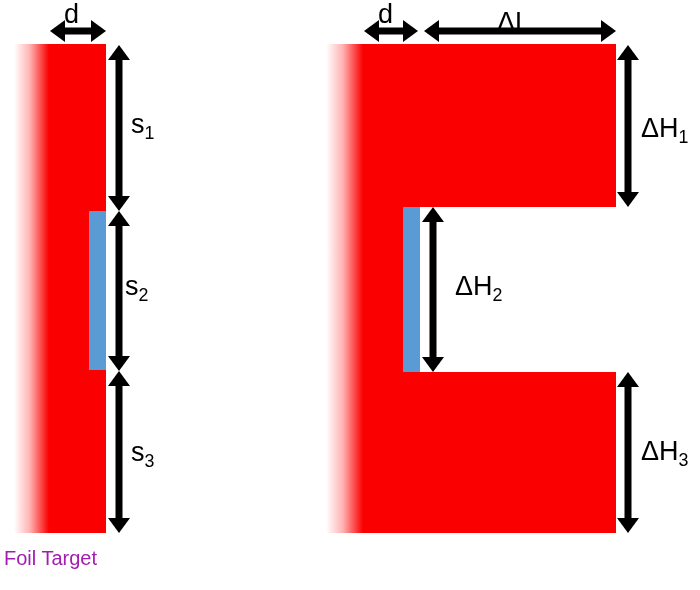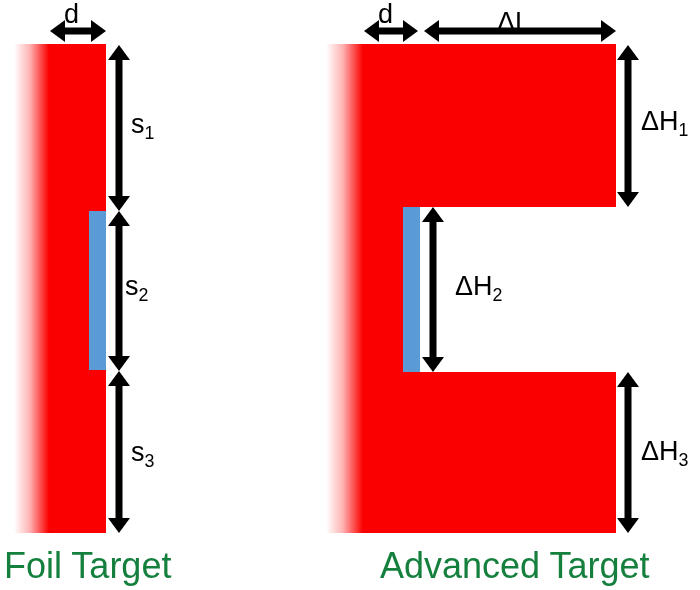--- a/index.html
+++ b/index.html
@@ -98,22 +98,22 @@
     font-size: 27px;
     line-height: 1;
     white-space: nowrap;
   }
   .dim-label sub {
     font-size: 0.66em;
     line-height: 1;
   }
   .caption {
     position: absolute;
-    color: #15803d;
-    font-size: 36px;
+    color: #a21caf;
+    font-size: 20px;
     line-height: 1;
     white-space: nowrap;
   }
 </style>
 </head>
 <body>
 
 <div id="stage">
 
   <div class="gradient-band" style="left:14px; top:44px; width:35px; height:489px;
@@ -180,31 +180,30 @@
     <div class="head left"></div>
     <div class="head right"></div>
   </div>
   <div class="dim-label" style="left:497px; top:9px;"><span>ΔL</span></div>
 
   <div class="dim-v" style="left:628px; top:45px; height:162px;">
     <div class="shaft"></div>
     <div class="head up"></div>
     <div class="head down"></div>
   </div>
-  <div class="dim-label" style="left:641px; top:108px;"><span>ΔH</span><sub>1</sub></div>
+  <div class="dim-label" style="left:641px; top:115px;"><span>ΔH</span><sub>1</sub></div>
 
   <div class="dim-v" style="left:433px; top:207px; height:165px;">
     <div class="shaft"></div>
     <div class="head up"></div>
     <div class="head down"></div>
   </div>
   <div class="dim-label" style="left:455px; top:273px;"><span>ΔH</span><sub>2</sub></div>
 
   <div class="dim-v" style="left:628px; top:372px; height:161px;">
     <div class="shaft"></div>
     <div class="head up"></div>
     <div class="head down"></div>
   </div>
   <div class="dim-label" style="left:641px; top:438px;"><span>ΔH</span><sub>3</sub></div>
 
-  <div class="caption" style="left:380px; top:548px;"><span>Advanced Target</span></div>
 
 </div>
 
 </body></html>

